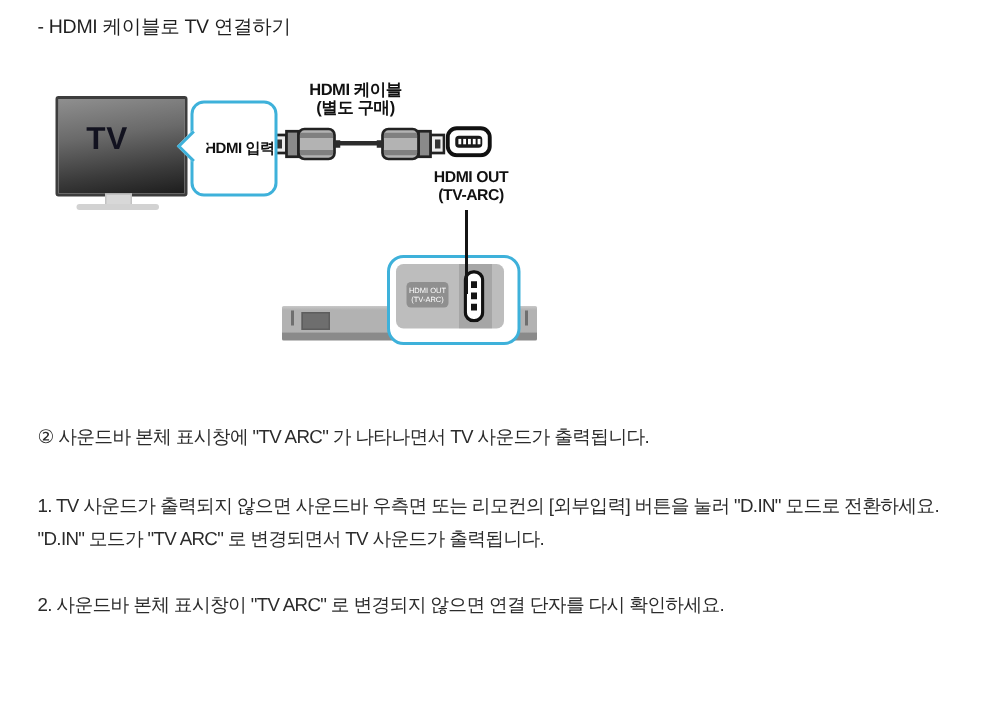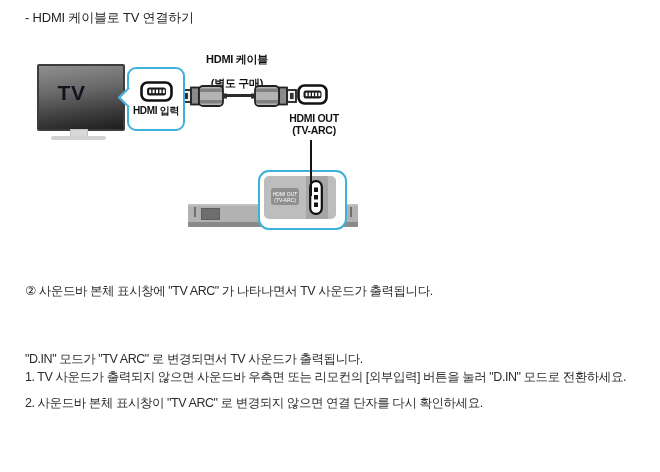--- a/index.html
+++ b/index.html
@@ -12,30 +12,30 @@
   
   .tv{left:37px;top:64px;width:84px;height:63px;border:2px solid #3d3d3d;border-radius:2px;
       background:linear-gradient(172deg,#8f8f8f 0%,#6a6a6a 38%,#3a3a3a 75%,#1d1d1d 100%);
       display:flex;align-items:center;justify-content:center;}
   .tv-label{font-size:21px;font-weight:bold;color:#12121f;margin-top:-10px;margin-right:19px;letter-spacing:0.5px;}
   .tv-neck{left:70px;top:129px;width:16px;height:7px;background:#d8d8d8;border:1px solid #c2c2c2;}
   .tv-base{left:51px;top:136px;width:55px;height:4px;background:#d2d2d2;border-radius:2px;}
 
   
   .bubble{left:127px;top:67px;width:54px;height:60px;background:#fff;border:2.5px solid var(--accent);
-          border-radius:9px;z-index:4;display:flex;flex-direction:column;align-items:center;justify-content:center;gap:2px;}
+          border-radius:9px;z-index:4;display:flex;flex-direction:row;align-items:center;justify-content:center;gap:2px;}
   .bubble-tail{position:absolute;left:-8px;top:21px;width:13px;height:13px;background:#fff;
           border-left:2.5px solid var(--accent);border-bottom:2.5px solid var(--accent);
           transform:rotate(45deg);}
   .bubble-label{font-size:10px;font-weight:bold;color:#111;white-space:nowrap;letter-spacing:-0.3px;}
 
   
   .cable-label{width:100px;text-align:center;font-weight:bold;font-size:11px;color:#111;letter-spacing:-0.3px;}
   .cl1{left:187px;top:52px;}
-  .cl2{left:187px;top:76px;}
+  .cl2{left:187px;top:64px;}
   .cable-line{left:220px;top:94px;width:44px;height:3px;background:#2c2c2c;border-radius:2px;}
   .plug{width:46px;height:26px;}
   .plug-left{left:181px;top:83px;}
   .plug-right{left:251px;top:83px;transform:scaleX(-1);}
   .port-h{left:297px;top:84px;}
 
   .port-label{width:70px;text-align:center;font-weight:bold;font-size:10.5px;color:#111;letter-spacing:-0.3px;line-height:12px;}
   .pl1{left:279px;top:112px;}
   .pl2{left:279px;top:124px;}
   .pointer-line{left:310px;top:140px;width:2px;height:56px;background:#141414;z-index:6;}
@@ -54,21 +54,21 @@
   .sb-panel{position:absolute;left:4px;top:4px;width:72px;height:43px;background:#bdbdbd;border-radius:5px;overflow:hidden;}
   .sb-strip{position:absolute;left:42px;top:0;width:22px;height:100%;background:#a6a6a6;}
   .sb-badge{position:absolute;left:7px;top:12px;width:28px;height:17px;background:#8f8f8f;border-radius:3px;
             color:#fff;font-size:5px;line-height:6px;text-align:center;display:flex;flex-direction:column;
             align-items:center;justify-content:center;letter-spacing:0;}
   .sb-port{position:absolute;left:45px;top:4px;}
 
   
   .line{left:25px;white-space:nowrap;font-size:12.5px;color:#2b2b2b;letter-spacing:-0.45px;}
   .s1{top:261px;} .s2{top:283px;}
-  .n1a{top:329px;margin-top:40px;} .n1b{top:351px;}
+  .n1a{top:329px;} .n1b{top:351px;}
   .n2{top:395px;}  .n3{top:440px;}
 </style>
 </head>
 <body>
 
 <div class="page" style="--accent:#3eb1da;">
 
   <div class="abs title">- HDMI 케이블로 TV 연결하기</div>
 
   <div>

